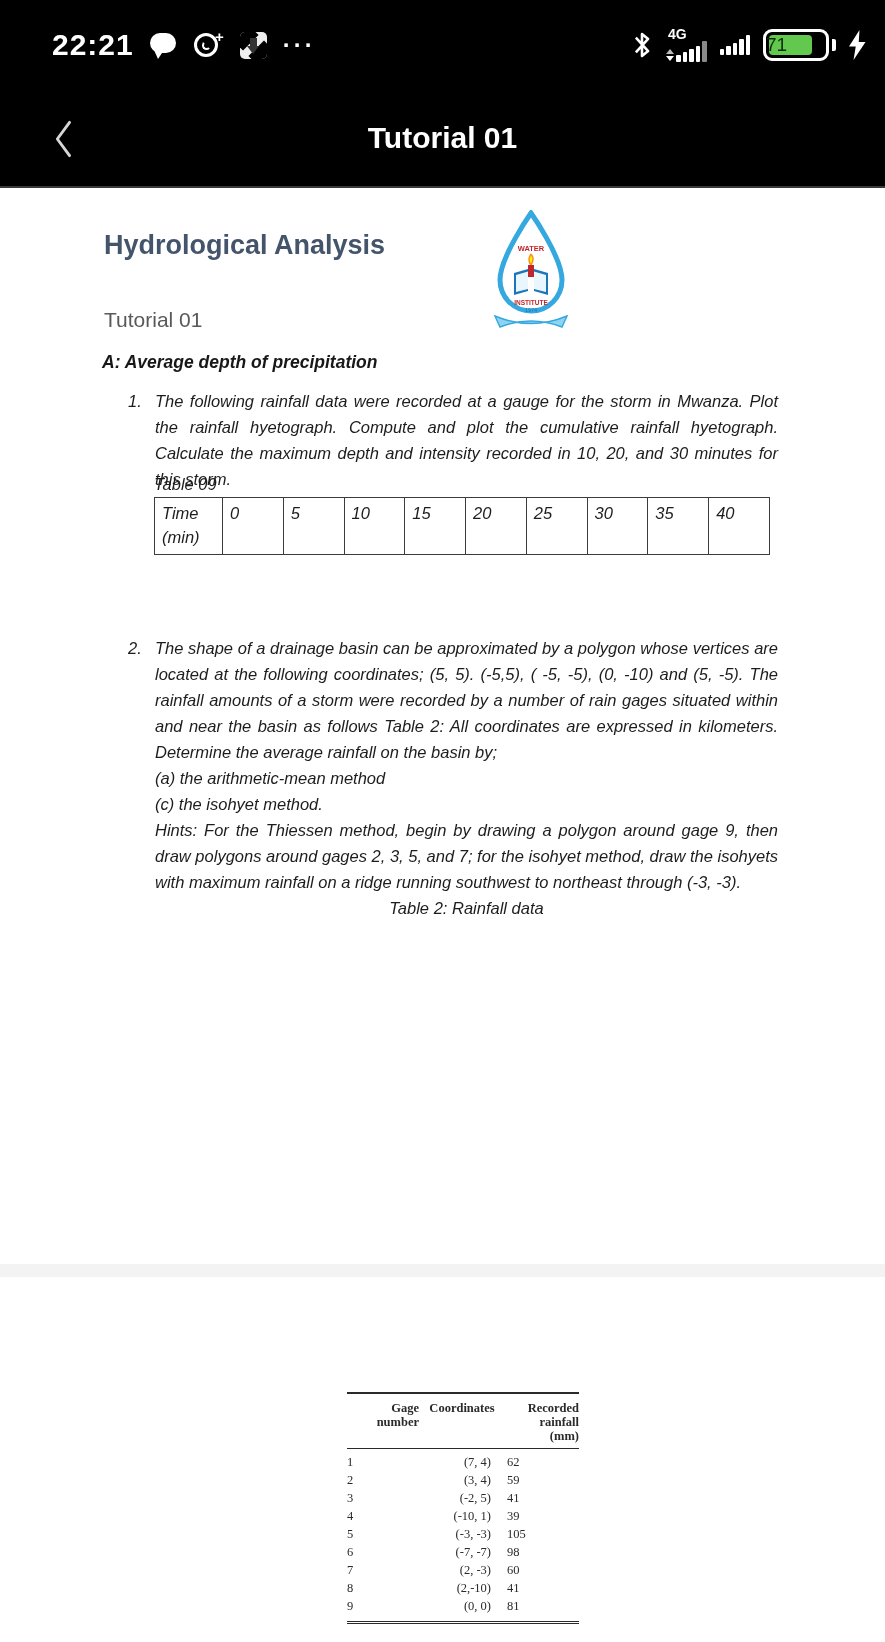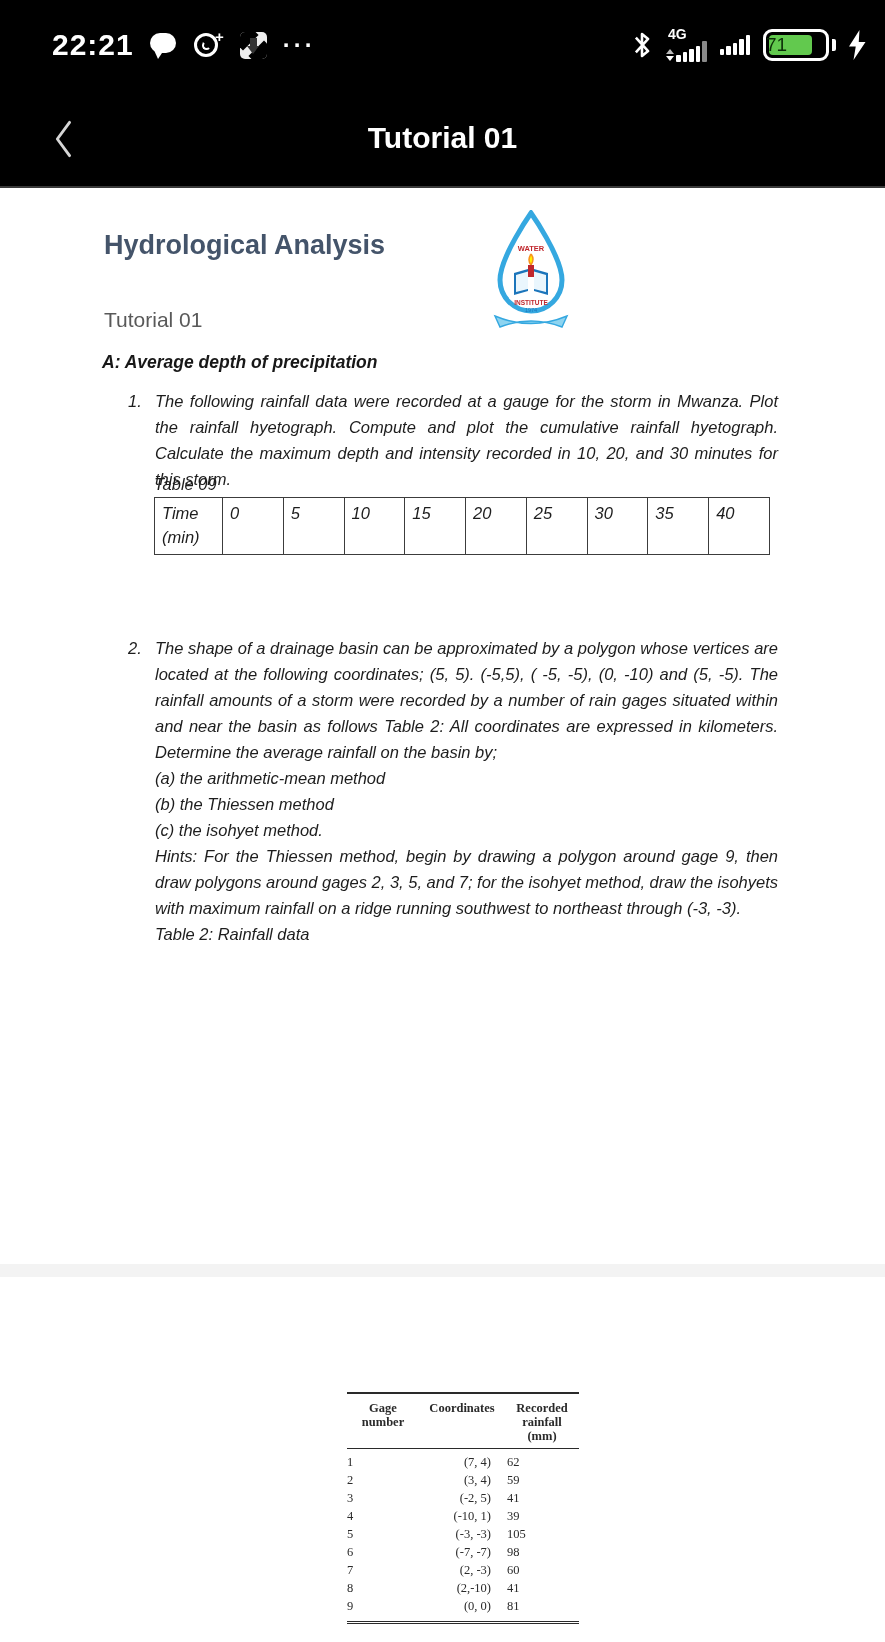--- a/index.html
+++ b/index.html
@@ -76,33 +76,33 @@
   .logo { position:absolute; left:487px; top:22px; width:88px; height:122px; }
 
   .qitem { position:absolute; left:128px; width:650px; display:flex; font-style:italic; color:#1d1d1d;
     font-size:16.5px; line-height:26px; }
   .qnum { width:27px; flex:0 0 27px; }
   .qbody { flex:1; }
   .jtext { text-align:justify; }
   .q1 { top:200px; }
   .q2 { top:447px; }
   .optline { text-align:left;font-style:italic; }
-  .tbl2cap { margin-top:0; }
+  .tbl2cap { text-align:center; margin-top:0; }
 
   .t1cap { position:absolute; left:154px; top:287px; font-size:16.5px; font-style:italic; color:#1d1d1d; }
   table.t1 { position:absolute; left:154px; top:309px; width:616px; border-collapse:collapse;
     font-style:italic; font-size:16.5px; color:#1d1d1d; table-layout:fixed; }
   table.t1 td { border:1.6px solid #3c3c3c; padding:3px 7px 5px 7px; height:42px; vertical-align:top;
     white-space:pre-line; line-height:24px;font-style:italic; }
   table.t1 td:first-child { width:68px; }
 
   
   .t2wrap { position:absolute; left:347px; top:115px; width:232px; font-family:"Liberation Serif", serif; color:#2a2a2a; }
   table.t2 { width:100%; border-collapse:collapse; border-top:2.5px solid #2a2a2a; border-bottom:3px double #2a2a2a; }
-  table.t2 th { font-size:12.5px; font-weight:700; text-align:center; padding:7px 0 5px 0;
+  table.t2 th { font-size:12.5px; font-weight:700; text-align:right; padding:7px 0 5px 0;
     border-bottom:1.6px solid #2a2a2a; white-space:pre-line; vertical-align:top; line-height:14px; }
   table.t2 th:nth-child(2) { text-align:center; }
   table.t2 td { font-size:12.5px; padding:2.5px 0; line-height:13px; }
   table.t2 td:nth-child(1) { width:72px; text-align:left; }
   table.t2 td:nth-child(2) { width:86px; text-align:right; padding-right:14px; }
   table.t2 td:nth-child(3) { text-align:left; padding-left:2px;margin-left:32px; }
   table.t2 tbody tr:first-child td { padding-top:7px; }
   table.t2 tbody tr:last-child td { padding-bottom:8px; }
 </style>
 </head>
@@ -222,21 +222,20 @@
               <td>40</td>
             </tr>
           </tbody>
         </table>
 
       <div class="qitem q2">
         <span class="qnum">2.</span>
         <span class="qbody">
           <span class="jtext" style="display:block">The shape of a drainage basin can be approximated by a polygon whose vertices are located at the following coordinates; (5, 5). (-5,5), ( -5, -5), (0, -10) and (5, -5). The rainfall amounts of a storm were recorded by a number of rain gages situated within and near the basin as follows Table 2: All coordinates are expressed in kilometers. Determine the average rainfall on the basin by;</span>
           <span class="optline" style="display:block">(a) the arithmetic-mean method</span>
-          <span class="optline" style="display:block">(b) the Thiessen method</span>
           <span class="optline" style="display:block">(c) the isohyet method.</span>
           <span class="jtext" style="display:block">Hints: For the Thiessen method, begin by drawing a polygon around gage 9, then draw polygons around gages 2, 3, 5, and 7; for the isohyet method, draw the isohyets with maximum rainfall on a ridge running southwest to northeast through (-3, -3).</span>
           <span class="tbl2cap" style="display:block">Table 2: Rainfall data</span>
         </span>
       </div>
     </div>
 
     <div class="page-gap"></div>
 
     <div class="page2">

